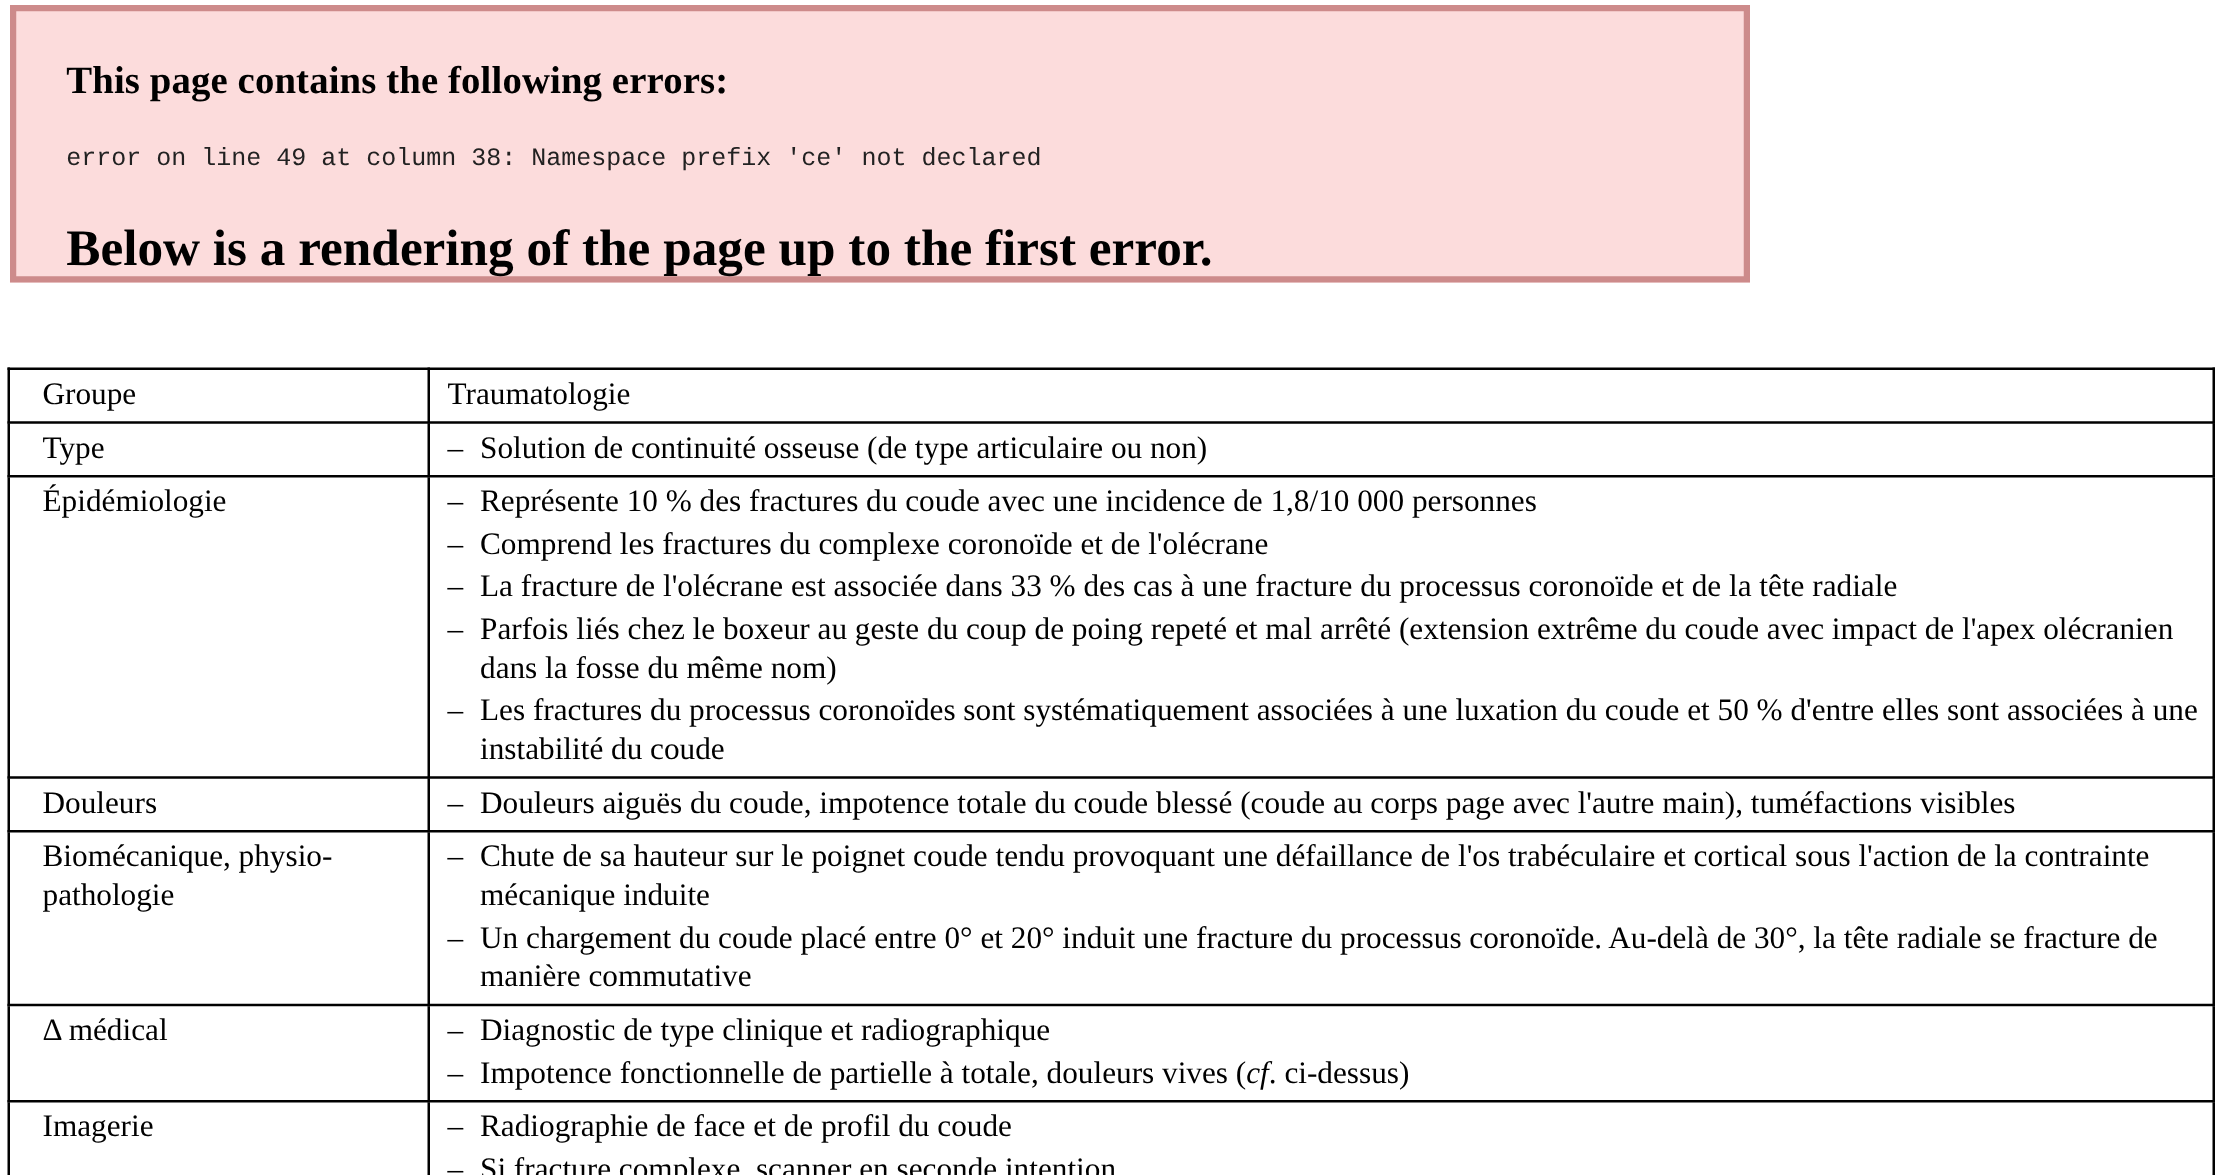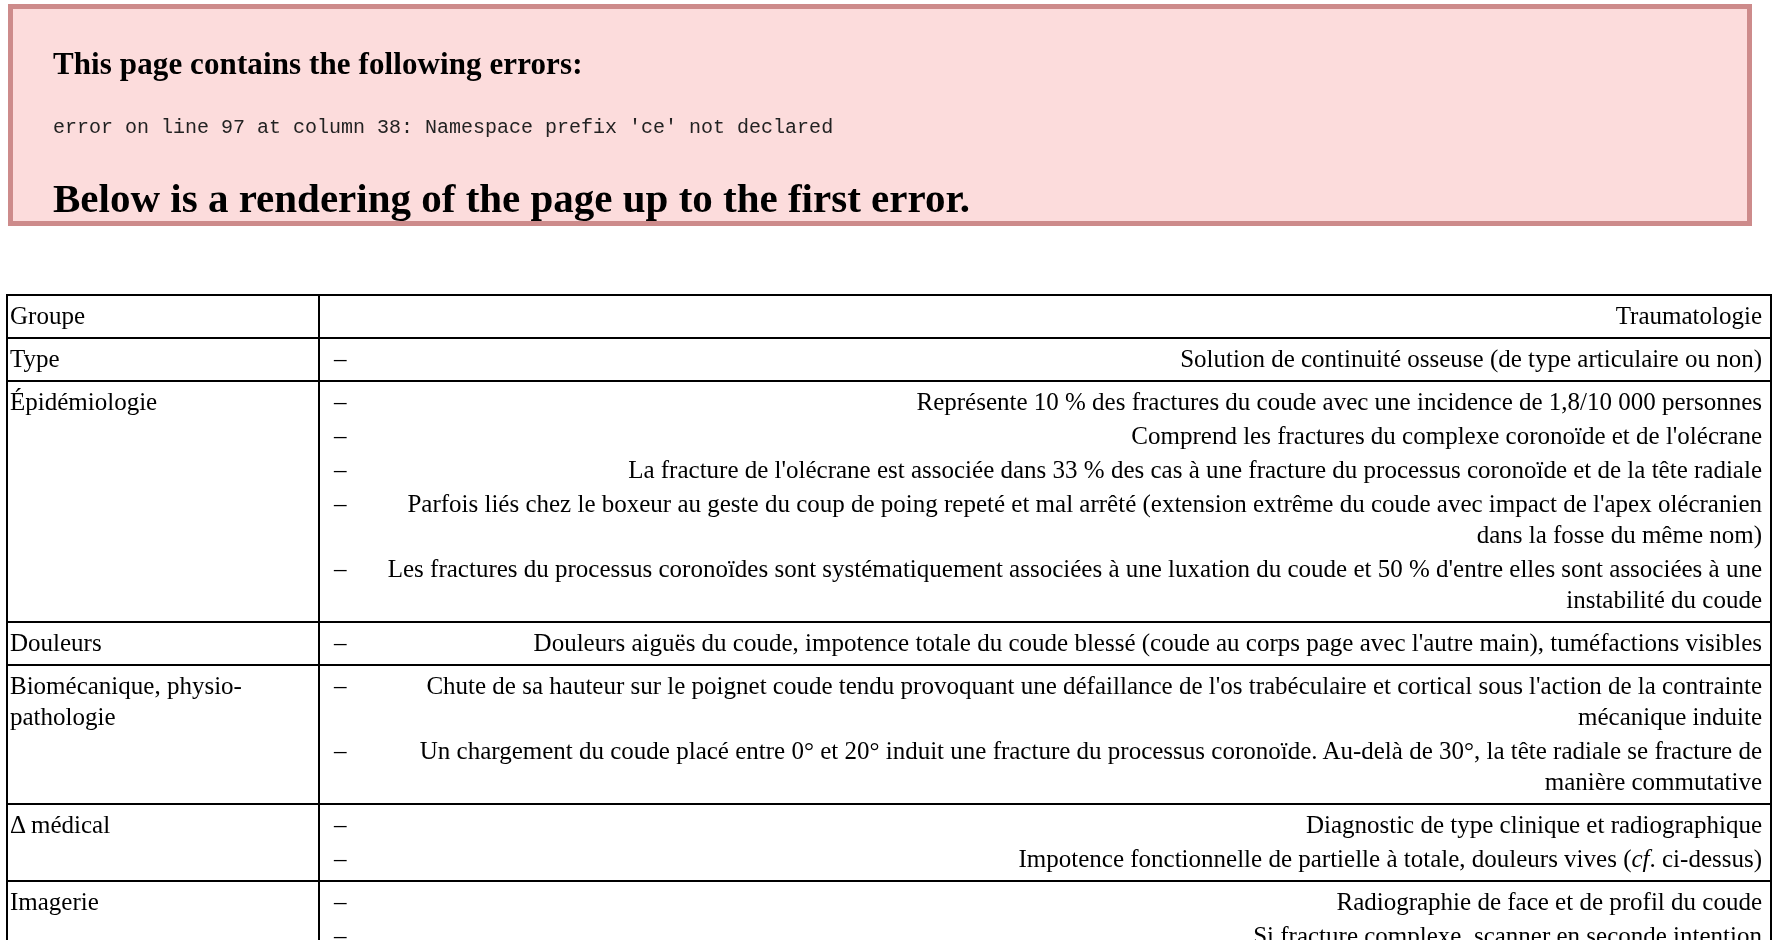--- a/index.html
+++ b/index.html
@@ -13,21 +13,21 @@
     overflow: hidden;
     font-family: "Liberation Serif", "DejaVu Serif", serif;
     color: #000000;
   }
 
   
   .error-banner {
     position: absolute;
     left: 8px;
     top: 4px;
-    width: 1744px;
+    width: 1392px;
     height: 222px;
     box-sizing: border-box;
     background: #fcdcdc;
     border: 5px solid #cd8b8b;
     padding: 30px 40px 0 40px;
   }
   .error-title {
     font-family: "Liberation Serif", "DejaVu Serif", serif;
     font-weight: bold;
     font-size: 31px;
@@ -64,25 +64,24 @@
     font-size: 25px;
     line-height: 1.24;
   }
   .sheet-table td {
     border: 2px solid #000000;
     vertical-align: top;
     padding: 4px 8px 6px 8px;
   }
   .sheet-table td.label-cell {
     width: 300px;
-    padding-left: 2px;
+    padding-left: 26px;
   }
   .sheet-table td.content-cell {
     padding-left: 14px;
-    text-align: right;
   }
   .bullet-line {
     display: block;
     position: relative;
     padding-left: 26px;
     margin: 0 0 3px 0;
     white-space: normal;
   }
   .bullet-line:last-child { margin-bottom: 0; }
   .bullet-line .dash {
@@ -95,21 +94,21 @@
     margin: 0;
   }
   .label-text { display: block; }
   em.cf { font-style: italic; }
 </style>
 </head>
 <body>
 
 <div class="error-banner">
   <div class="error-title">This page contains the following errors:</div>
-  <div class="error-detail">error on line 97 at column 38: Namespace prefix 'ce' not declared</div>
+  <div class="error-detail">error on line 49 at column 38: Namespace prefix 'ce' not declared</div>
   <div class="error-footer">Below is a rendering of the page up to the first error.</div>
 </div>
 
 <table class="sheet-table">
   <tbody>
       <tr>
         <td class="label-cell">
           <span class="label-text">Groupe</span>
         </td>
         <td class="content-cell">

